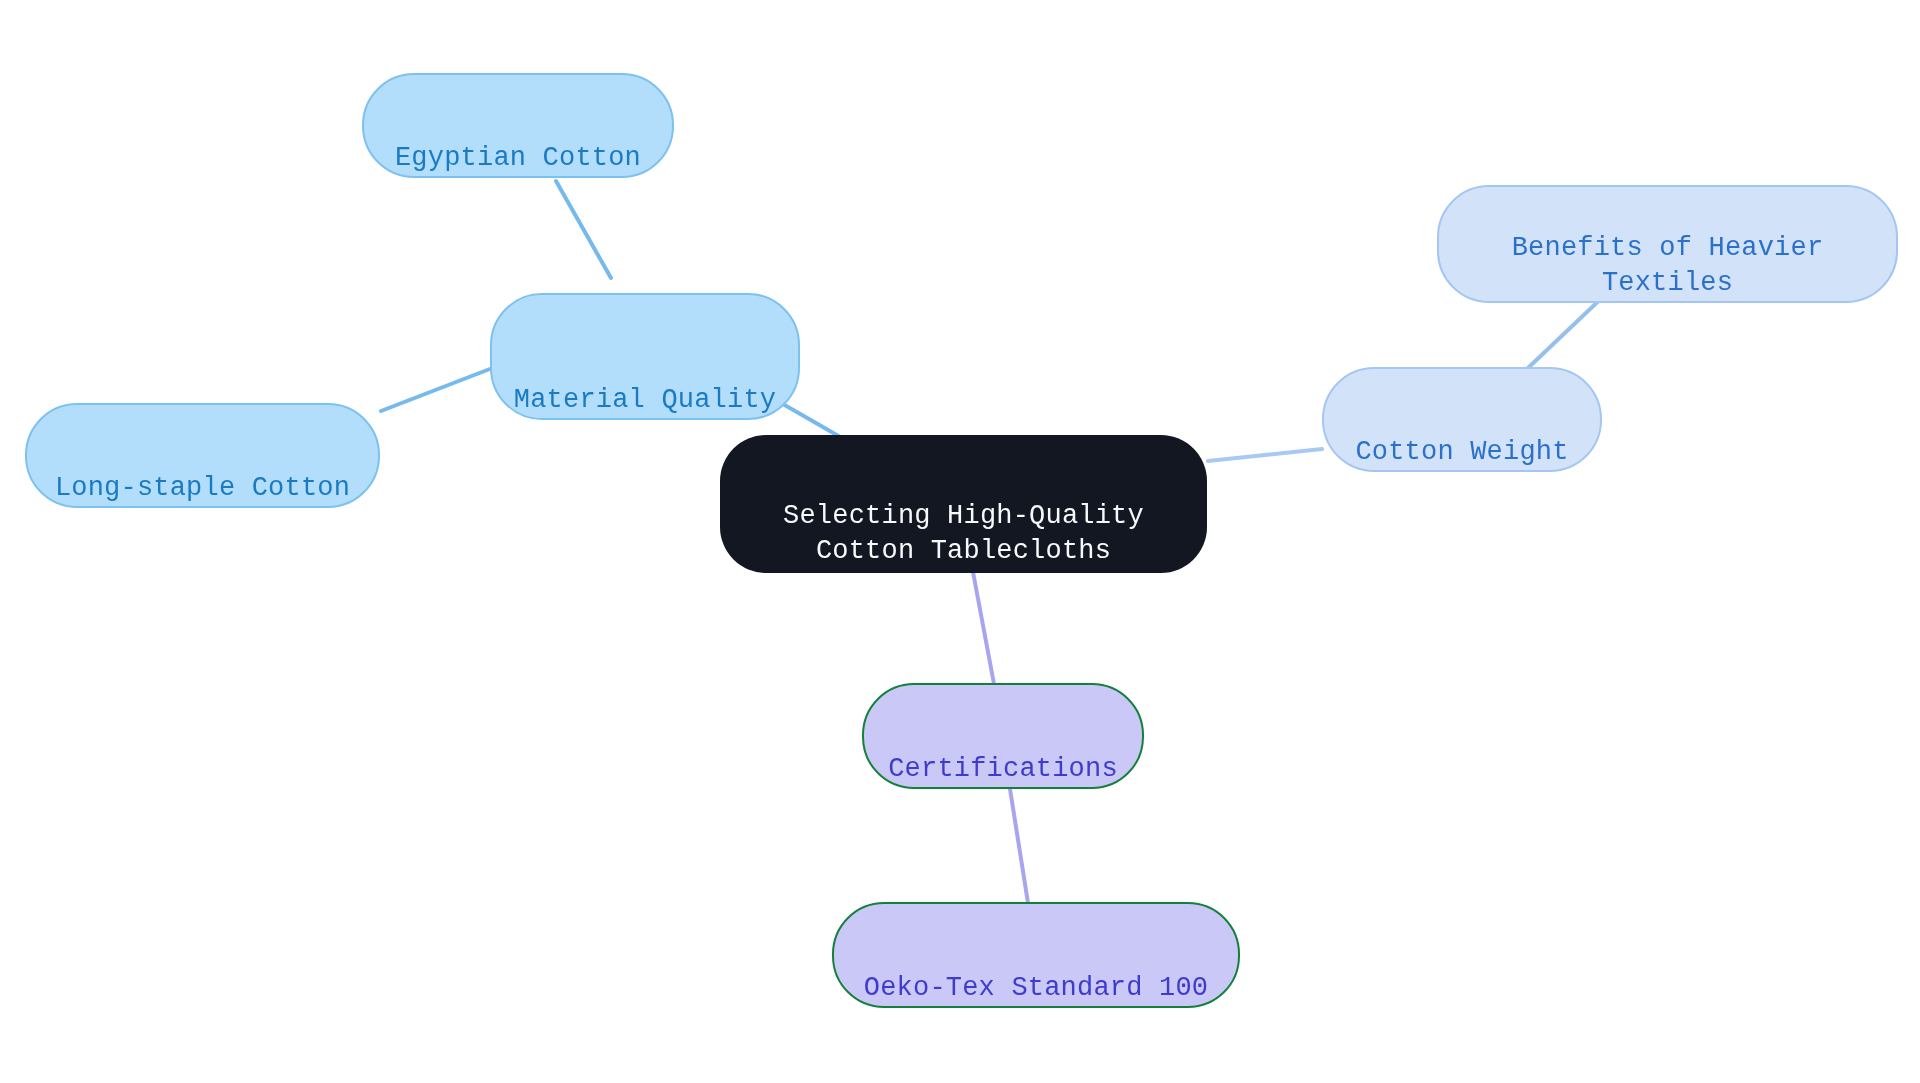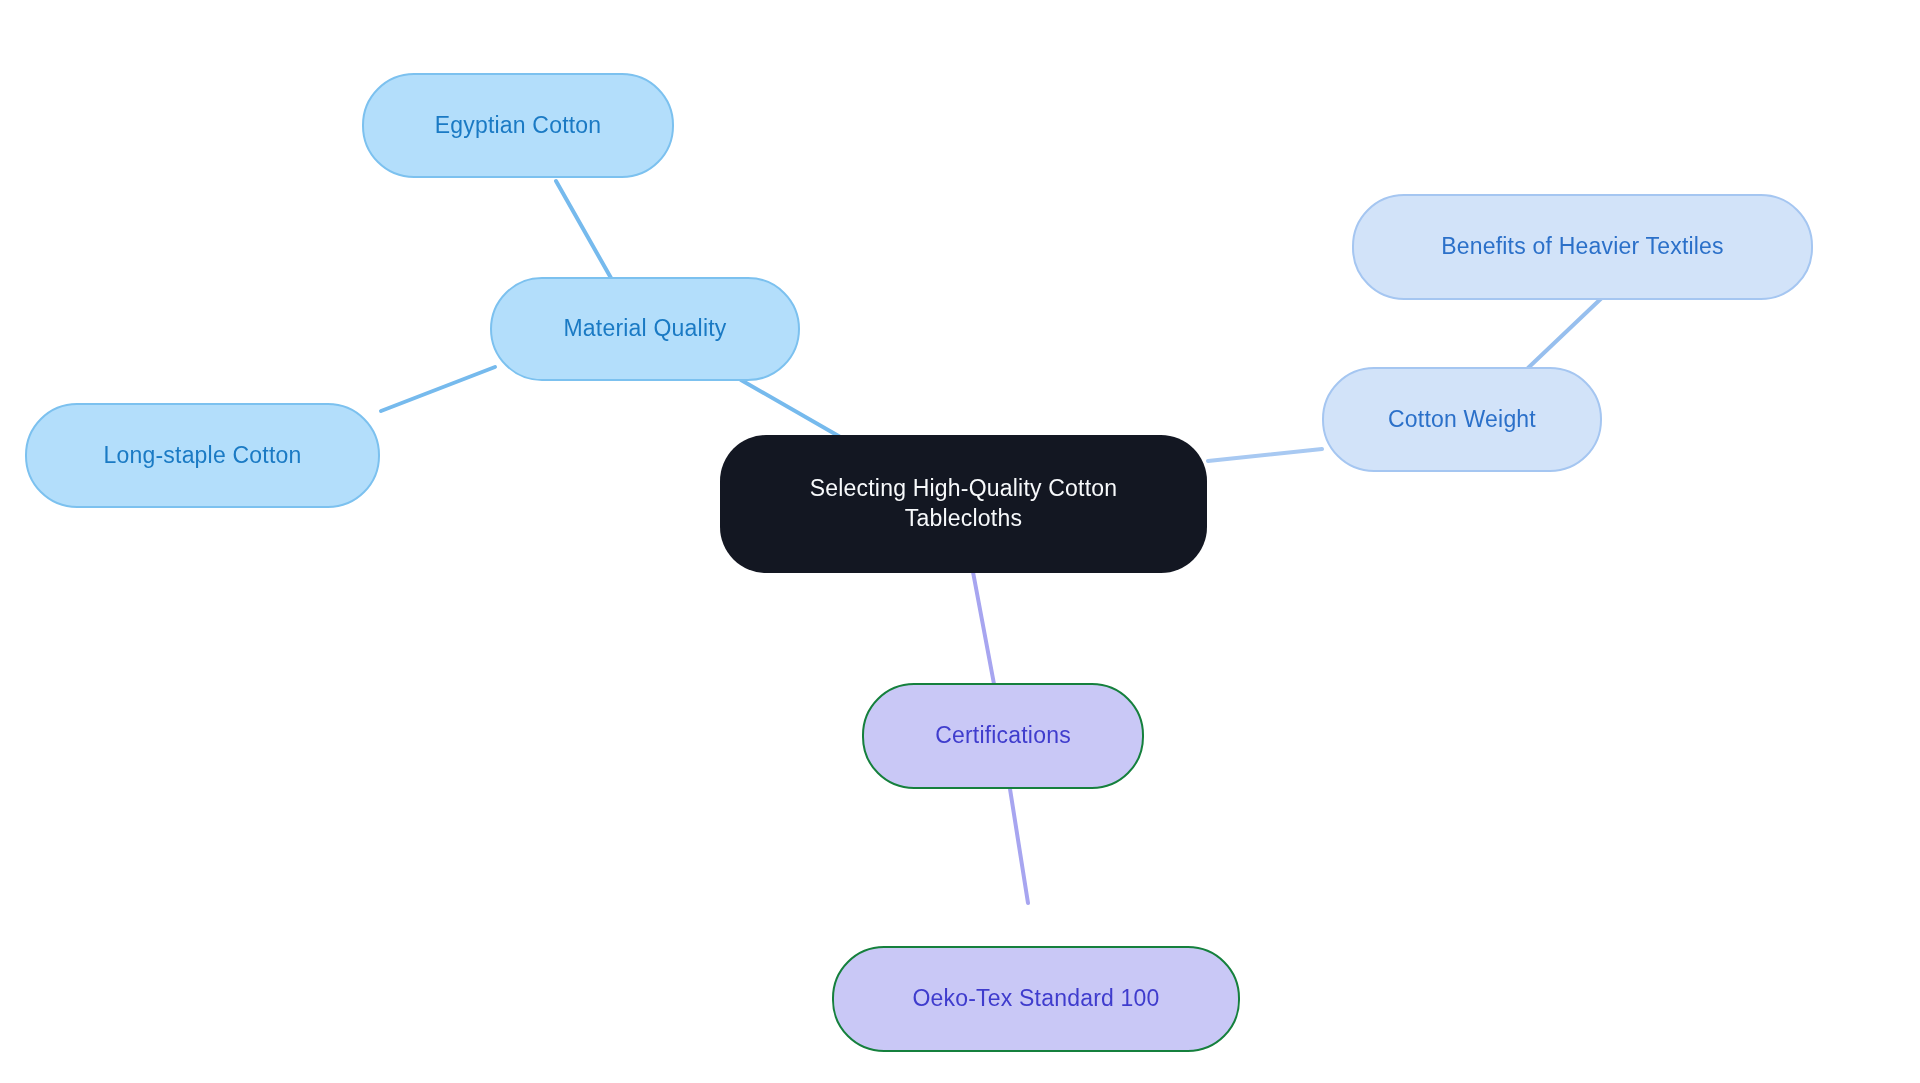--- a/index.html
+++ b/index.html
@@ -18,29 +18,30 @@
   svg.edges {
     position: absolute;
     left: 0; top: 0;
     width: 1920px;
     height: 1083px;
     pointer-events: none;
   }
   .node {
     position: absolute;
     display: flex;
-    align-items: center;
+    align-items: flex-end;
     justify-content: center;
     text-align: center;
     box-sizing: border-box;
     border-radius: 52px;
-    font-size: 23px;
+    font-size: 27px;
     letter-spacing: 0.2px;
     cursor: default;
     line-height: 1.3;
+    font-family: Liberation Mono, monospace;
   }
   
   .node.central {
     left: 720px; top: 435px; width: 487px; height: 138px;
     background: #131722;
     color: #f7f9fb;
     border-radius: 46px;
     padding: 4px 38px;
   }
   
@@ -54,27 +55,27 @@
     background: #d2e3f9;
     border: 2px solid #a5c6f1;
     color: #2b70c9;
   }
   
   .node.fam-p {
     background: #c9c8f6;
     border: 2px solid #15803d;
     color: #3f3ccd;
   }
-  .node.material-quality   { left: 490px;  top: 277px; width: 310px; height: 104px; }
+  .node.material-quality   { left: 490px;  top: 293px; width: 310px; height: 127px; }
   .node.egyptian-cotton    { left: 362px;  top: 73px;  width: 312px; height: 105px; }
   .node.long-staple-cotton { left: 25px;   top: 403px; width: 355px; height: 105px; }
-  .node.benefits-heavier   { left: 1352px; top: 185px; width: 461px; height: 106px; margin-top: 9px; }
+  .node.benefits-heavier   { left: 1437px; top: 185px; width: 461px; height: 118px; }
   .node.fabric-weight      { left: 1322px; top: 367px; width: 280px; height: 105px; }
   .node.certifications     { left: 862px;  top: 683px; width: 282px; height: 106px; }
-  .node.oeko-tex           { left: 832px;  top: 902px; width: 408px; height: 106px; margin-top: 44px; }
+  .node.oeko-tex           { left: 832px;  top: 902px; width: 408px; height: 106px; }
 </style>
 </head>
 <body>
 
 <div class="canvas">
 
   <svg class="edges" viewBox="0 0 1920 1083">
     <line x1="556" y1="181" x2="611" y2="278" stroke="#76baed" stroke-width="4" stroke-linecap="round"></line>
     <line x1="381" y1="411" x2="495" y2="367" stroke="#76baed" stroke-width="4" stroke-linecap="round"></line>
     <line x1="741" y1="380" x2="849" y2="442" stroke="#76baed" stroke-width="4" stroke-linecap="round"></line>

